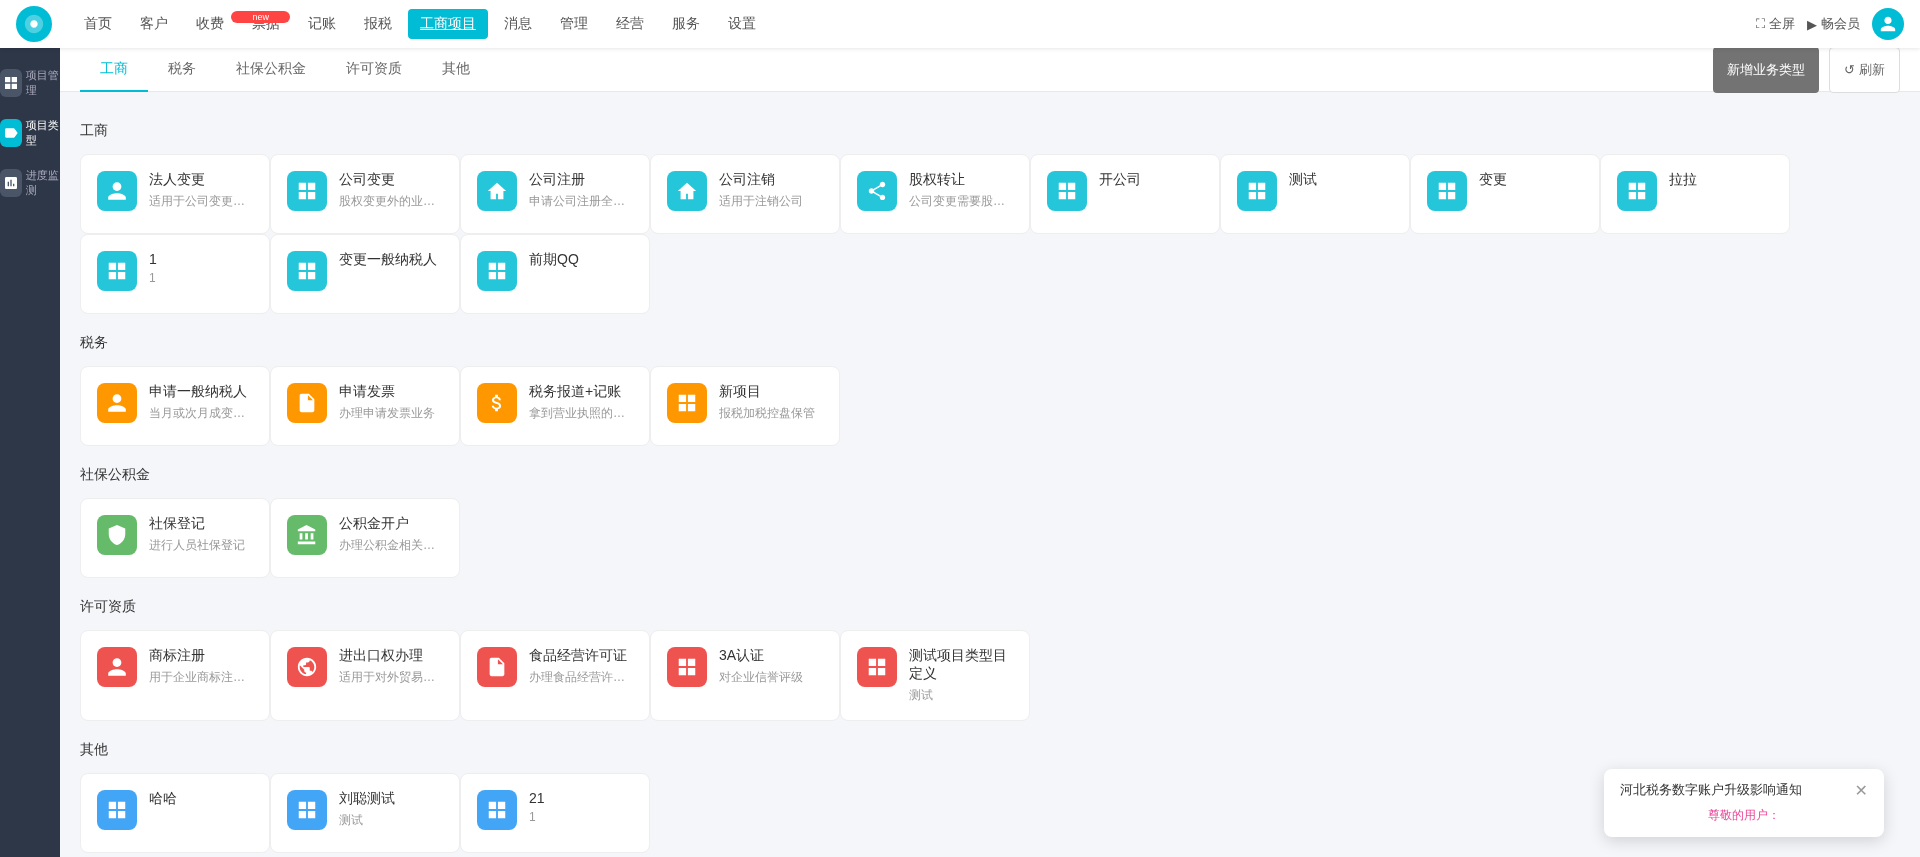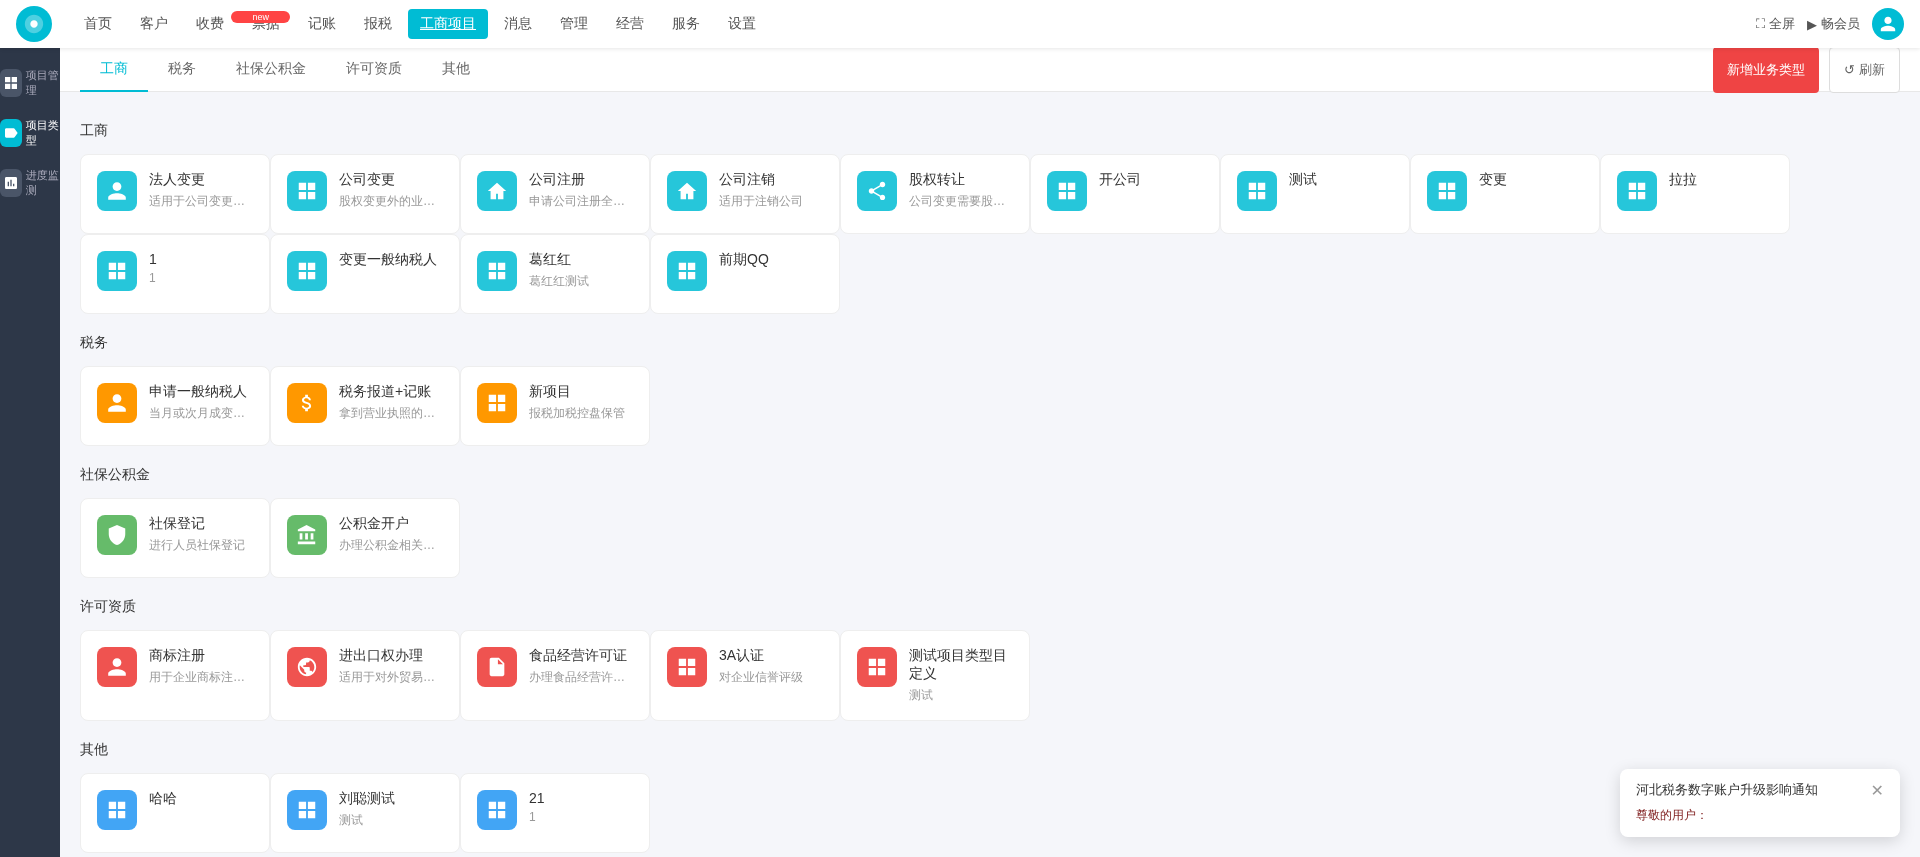--- a/index.html
+++ b/index.html
@@ -131,21 +131,21 @@
     }
     .tab-item.active {
       color: #00bcd4;
       border-bottom-color: #00bcd4;
     }
     .tab-right {
       margin-left: auto;
       display: flex; gap: 10px;
     }
     .btn-new-type {
-      background: #ef4444;
+      background: #737373;
       color: #fff;
       border: none;
       padding: 14px 14px;
       border-radius: 4px;
       cursor: pointer;
       font-size: 13px;
     }
     .btn-refresh {
       background: #fff;
       color: #666;
@@ -212,21 +212,21 @@
       color: #999;
       white-space: nowrap;
       overflow: hidden;
       text-overflow: ellipsis;
     }
 
     
     .notification-popup {
       position: fixed;
       bottom: 20px;
-      right: 20px;
+      right: 36px;
       width: 280px;
       background: #fff;
       border-radius: 8px;
       box-shadow: 0 4px 16px rgba(0,0,0,0.15);
       padding: 12px 16px;
       font-size: 12px;
       color: #333;
       z-index: 200;
     }
     .notification-header {
@@ -238,22 +238,23 @@
     .notification-title {
       font-size: 13px;
       font-weight: 500;
     }
     .notification-close {
       cursor: pointer;
       color: #999;
       font-size: 16px;
     }
     .notification-body {
-      color: #7f1d1d;
+      color: #ec4899;
       line-height: 1.6;
+      text-align: center;
     }
   </style>
 </head>
 <body>
 
 <nav class="top-nav">
   <div class="logo">
     <svg viewBox="0 0 24 24" fill="none">
       <path d="M12 2C6.48 2 2 6.48 2 12s4.48 10 10 10 10-4.48 10-10S17.52 2 12 2z" fill="#fff" opacity="0.3"></path>
       <path d="M8 12c0-2.21 1.79-4 4-4s4 1.79 4 4-1.79 4-4 4-4-1.79-4-4z" fill="#fff"></path>
@@ -460,47 +461,47 @@
             <div class="card-desc"></div>
           </div>
         </div>
         <div class="card">
           <div class="card-icon teal">
             <svg width="22" height="22" viewBox="0 0 24 24" fill="white">
               <path d="M3 3h8v8H3zm0 10h8v8H3zm10-10h8v8h-8zm0 10h8v8h-8z"></path>
             </svg>
           </div>
           <div class="card-info">
-            <div class="card-name">葛红红</div>
-            <div class="card-desc">葛红红测试</div>
-          </div>
-        </div>
-        <div class="card">
-          <div class="card-icon teal">
-            <svg width="22" height="22" viewBox="0 0 24 24" fill="white">
-              <path d="M3 3h8v8H3zm0 10h8v8H3zm10-10h8v8h-8zm0 10h8v8h-8z"></path>
-            </svg>
-          </div>
-          <div class="card-info">
             <div class="card-name">前期QQ</div>
             <div class="card-desc"></div>
           </div>
         </div>
       </div>
       <div class="section-title">税务</div>
       <div class="cards-grid">
         <div class="card">
           <div class="card-icon orange">
             <svg width="22" height="22" viewBox="0 0 24 24" fill="white">
               <path d="M12 12c2.7 0 4.8-2.1 4.8-4.8S14.7 2.4 12 2.4 7.2 4.5 7.2 7.2 9.3 12 12 12zm0 2.4c-3.2 0-9.6 1.6-9.6 4.8v2.4h19.2v-2.4c0-3.2-6.4-4.8-9.6-4.8z"></path>
             </svg>
           </div>
           <div class="card-info">
             <div class="card-name">申请一般纳税人</div>
             <div class="card-desc">当月或次月成变更完成</div>
+          </div>
+        </div>
+        <div class="card">
+          <div class="card-icon orange">
+            <svg width="22" height="22" viewBox="0 0 24 24" fill="white">
+              <path d="M14 2H6c-1.1 0-2 .9-2 2v16c0 1.1.9 2 2 2h12c1.1 0 2-.9 2-2V8l-6-6zm-1 7V3.5L18.5 9H13zm-5 8h8v-2H8v2zm0-4h8v-2H8v2z"></path>
+            </svg>
+          </div>
+          <div class="card-info">
+            <div class="card-name">申请发票</div>
+            <div class="card-desc">办理申请发票业务</div>
           </div>
         </div>
         <div class="card">
           <div class="card-icon orange">
             <svg width="22" height="22" viewBox="0 0 24 24" fill="white">
               <path d="M11.8 10.9c-2.27-.59-3-1.2-3-2.15 0-1.09 1.01-1.85 2.7-1.85 1.78 0 2.44.85 2.5 2.1h2.21c-.07-1.72-1.12-3.3-3.21-3.81V3h-3v2.16c-1.94.42-3.5 1.68-3.5 3.61 0 2.31 1.91 3.46 4.7 4.13 2.5.6 3 1.48 3 2.41 0 .69-.49 1.79-2.7 1.79-2.06 0-2.87-.92-2.98-2.1h-2.2c.12 2.19 1.76 3.42 3.68 3.83V21h3v-2.15c1.95-.37 3.5-1.5 3.5-3.55 0-2.84-2.43-3.81-4.7-4.4z"></path>
             </svg>
           </div>
           <div class="card-info">
             <div class="card-name">税务报道+记账</div>

